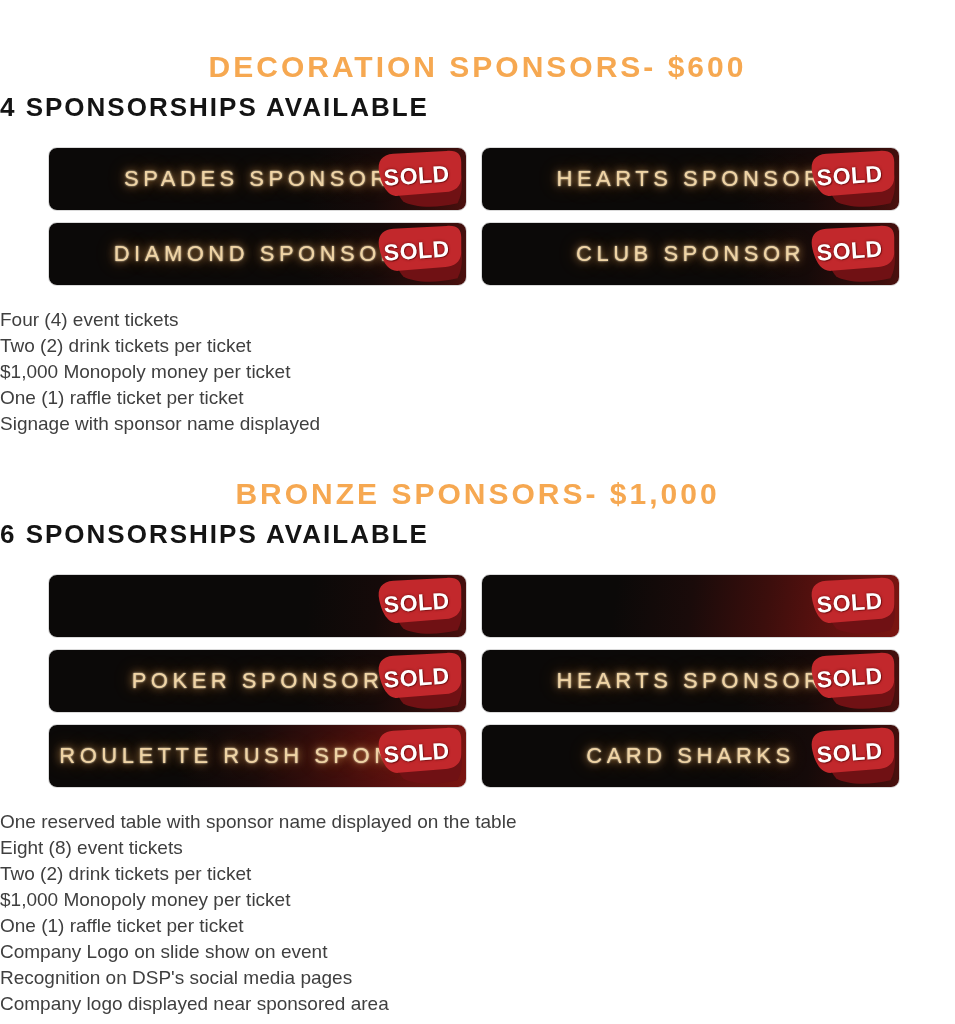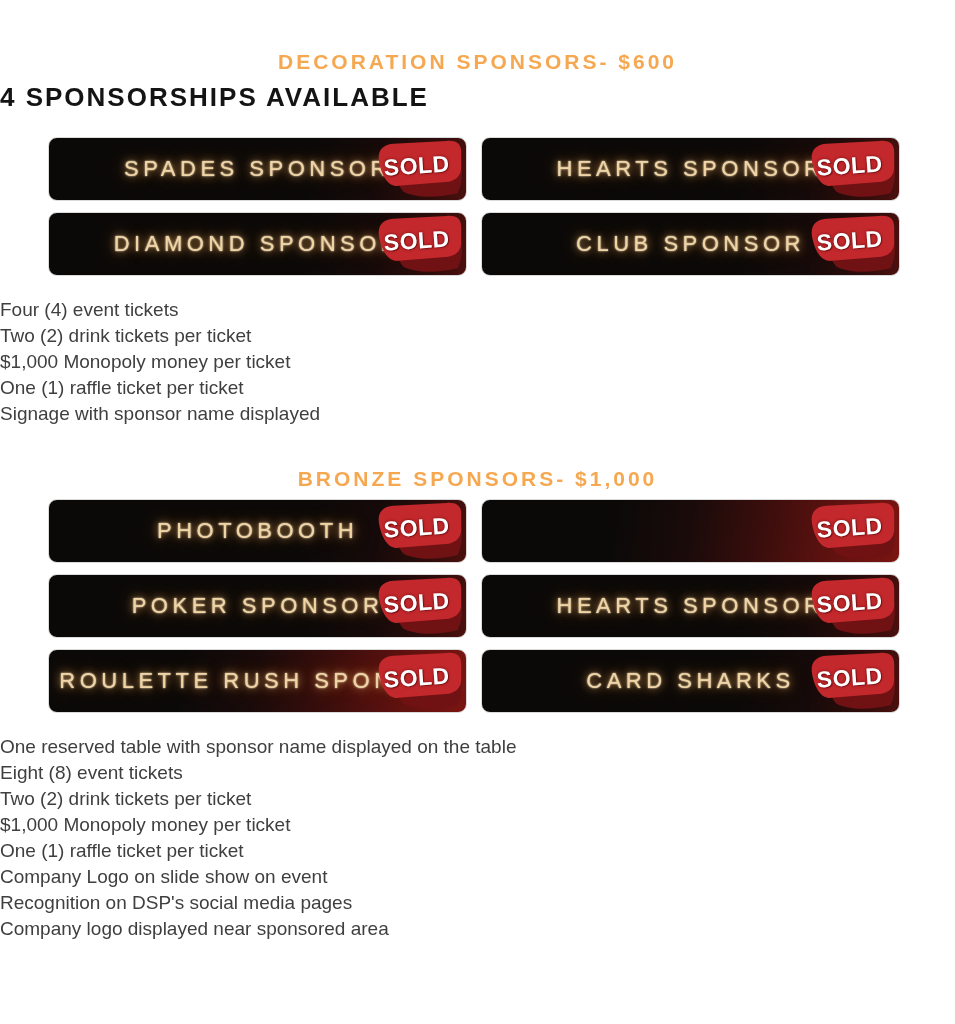--- a/index.html
+++ b/index.html
@@ -2,21 +2,21 @@
 <html><head>
 <meta charset="utf-8">
 <style>
   * { margin:0; padding:0; box-sizing:border-box; }
   html,body { width:955px; height:1024px; background:#ffffff; overflow:hidden;
               font-family:"Liberation Sans", sans-serif; }
   .page { width:955px; height:1024px; padding-top:50px; background:#fff; }
 
   
   .section-title {
-    text-align:center; font-size:21px; font-weight:800; letter-spacing:3px;
+    text-align:center; font-size:30px; font-weight:800; letter-spacing:3px;
     color:#F6A851; margin:0 0 8px 0;
   }
   .section-availability {
     text-align:left; font-size:26px; font-weight:800; letter-spacing:2px;
     color:#141414; margin:0 0 24px 0;
   }
 
   
   .banner-grid {
     display:grid; grid-template-columns:1fr 1fr; gap:11px 14px;
@@ -122,25 +122,25 @@
       <li>Four (4) event tickets</li>
       <li>Two (2) drink tickets per ticket</li>
       <li>$1,000 Monopoly money per ticket</li>
       <li>One (1) raffle ticket per ticket</li>
       <li>Signage with sponsor name displayed</li>
     </ul>
   </section>
 
   <section class="section-bronze">
     <h1 class="section-title">BRONZE SPONSORS- $1,000</h1>
+    <h2 class="section-availability">6 SPONSORSHIPS AVAILABLE</h2>
 
     <div class="banner-grid">
 
       <div class="banner">
-        <span class="banner-label">PHOTOBOOTH</span>
         <span class="sold-badge">
           <svg viewBox="0 0 100 62" preserveAspectRatio="none">
             <path class="badge-shadow" d="M26 16 C46 9 80 8 92 14 C99 24 100 44 93 57 C68 63 44 61 34 55 C25 45 21 28 26 16 Z"></path>
             <path class="badge-main" d="M8 25 C5 12 11 5 23 4 L81 1 C93 0 97 5 97 13 L97 29 C97 39 90 44 80 45 L29 49 C17 50 11 38 8 25 Z"></path>
           </svg>
           <span class="sold-text">SOLD</span>
         </span>
       </div>
 
       <div class="banner red-wide">

